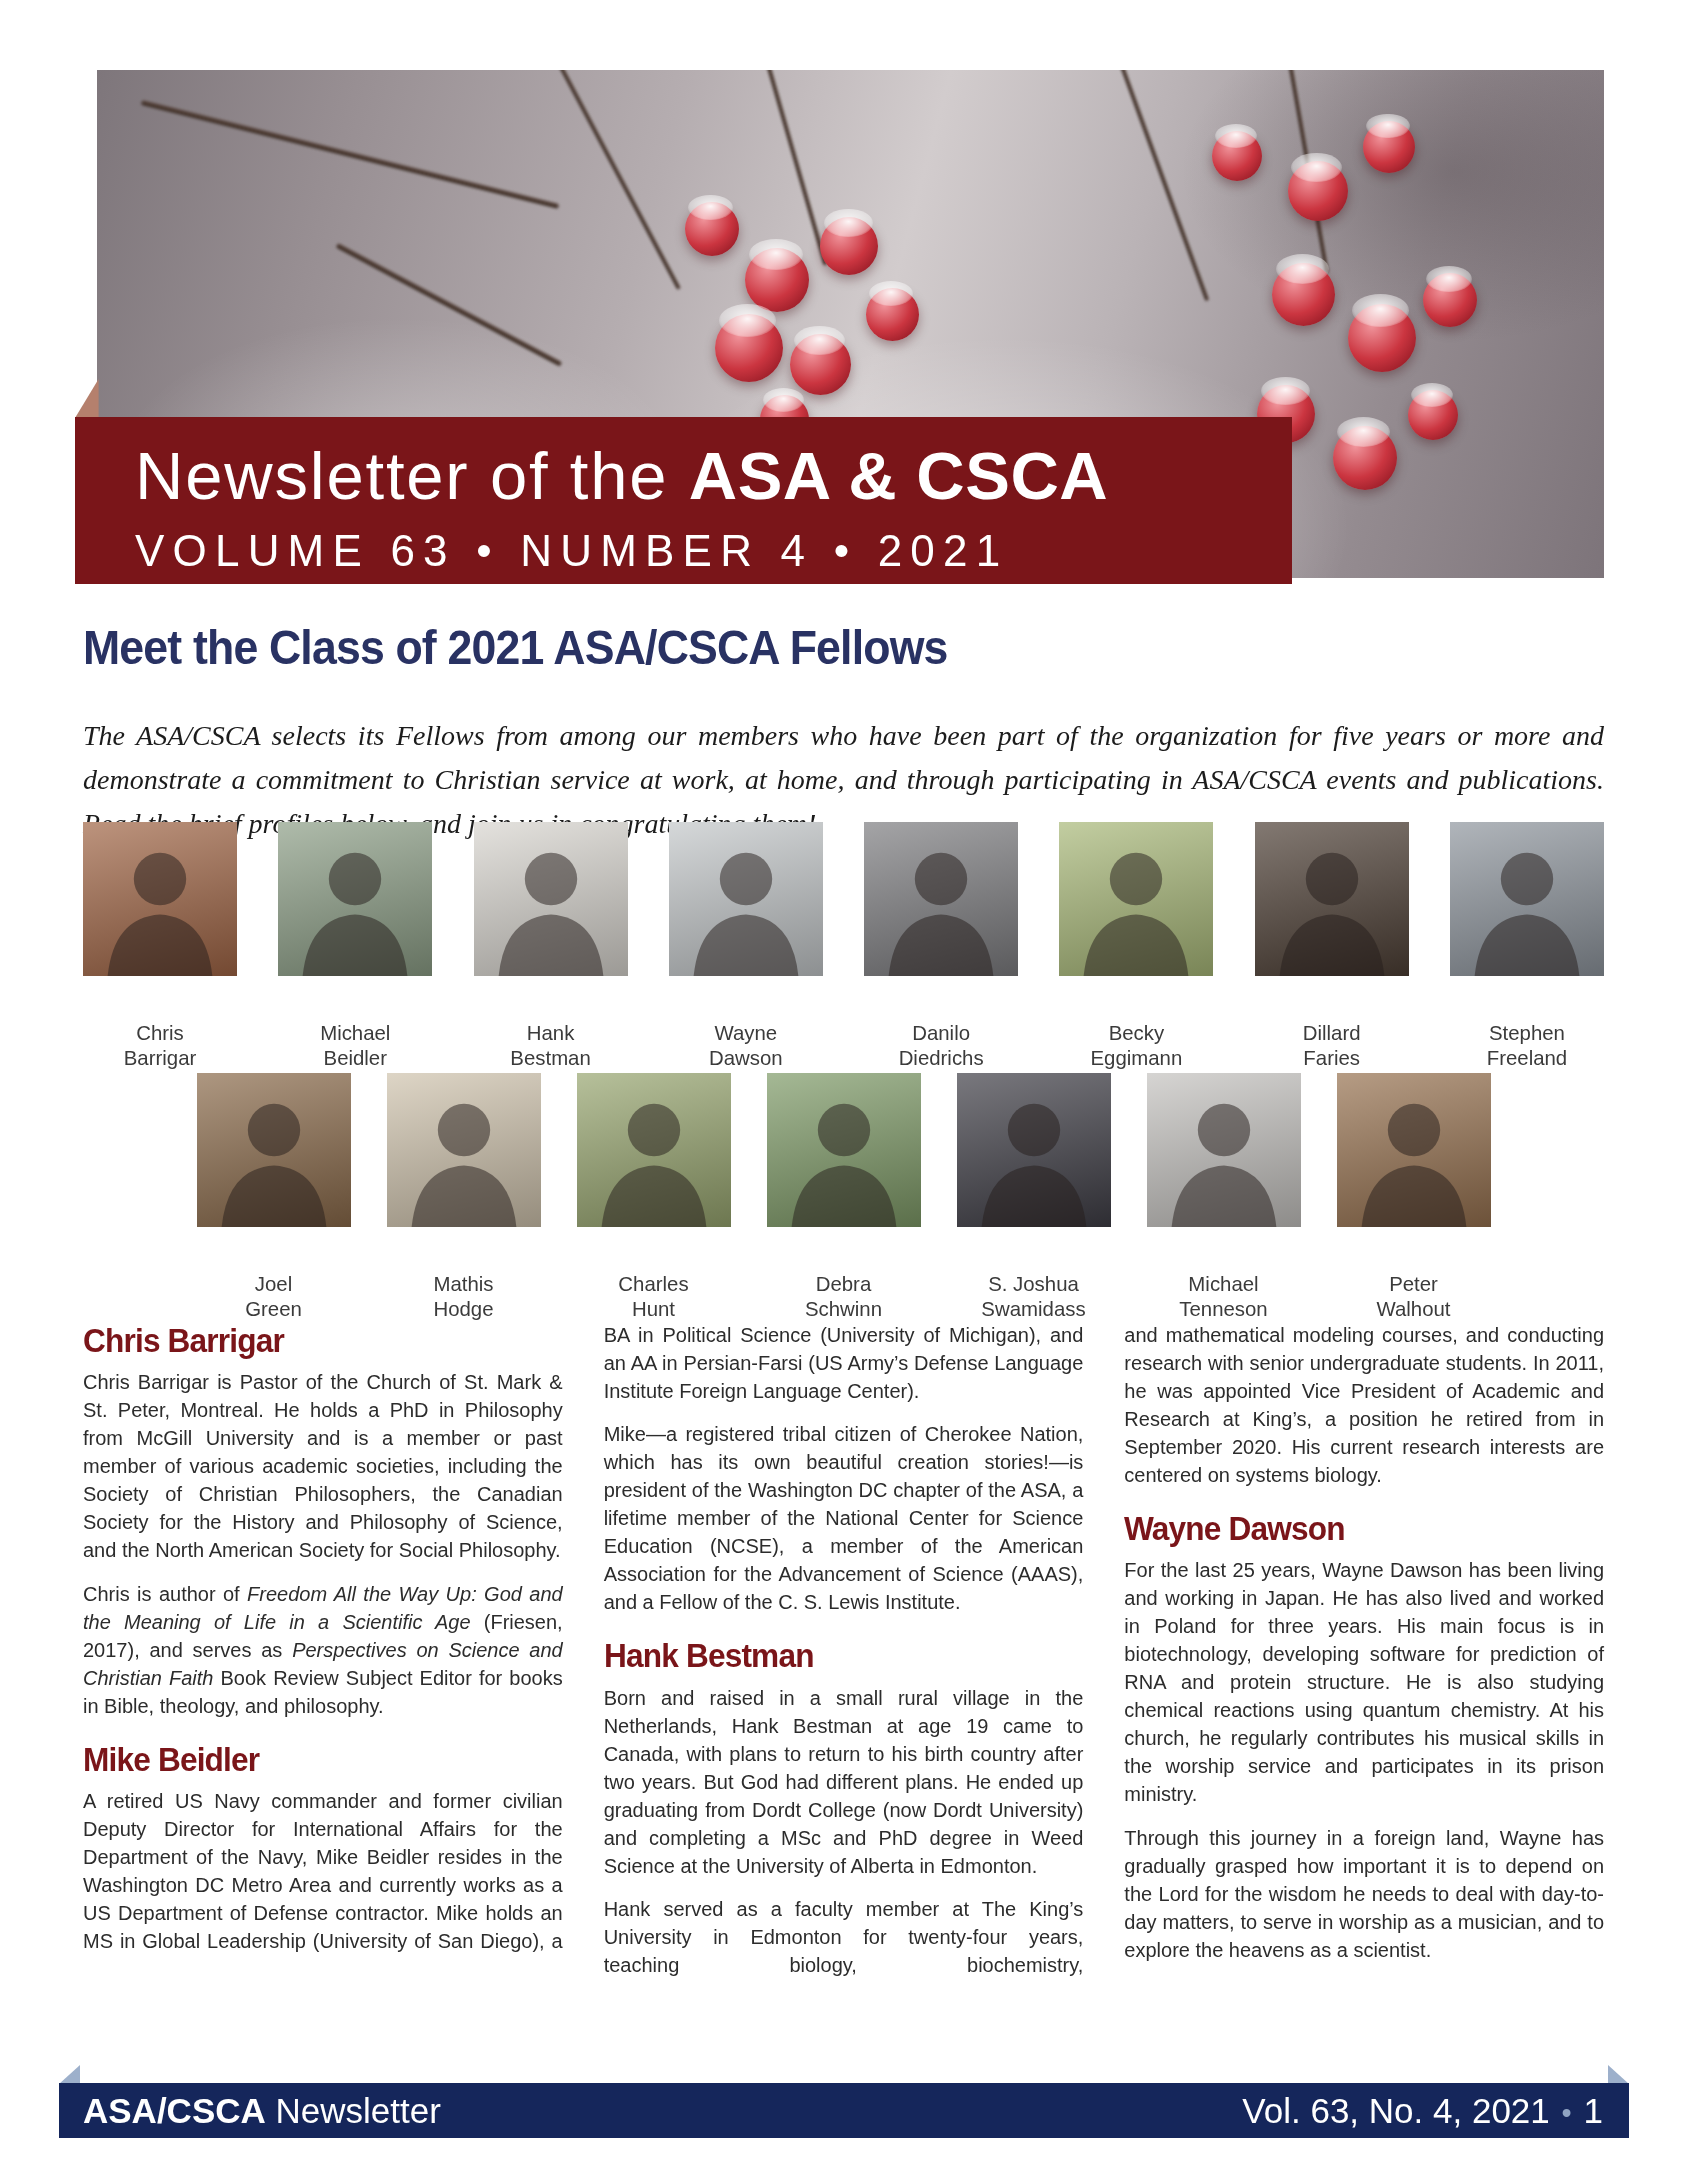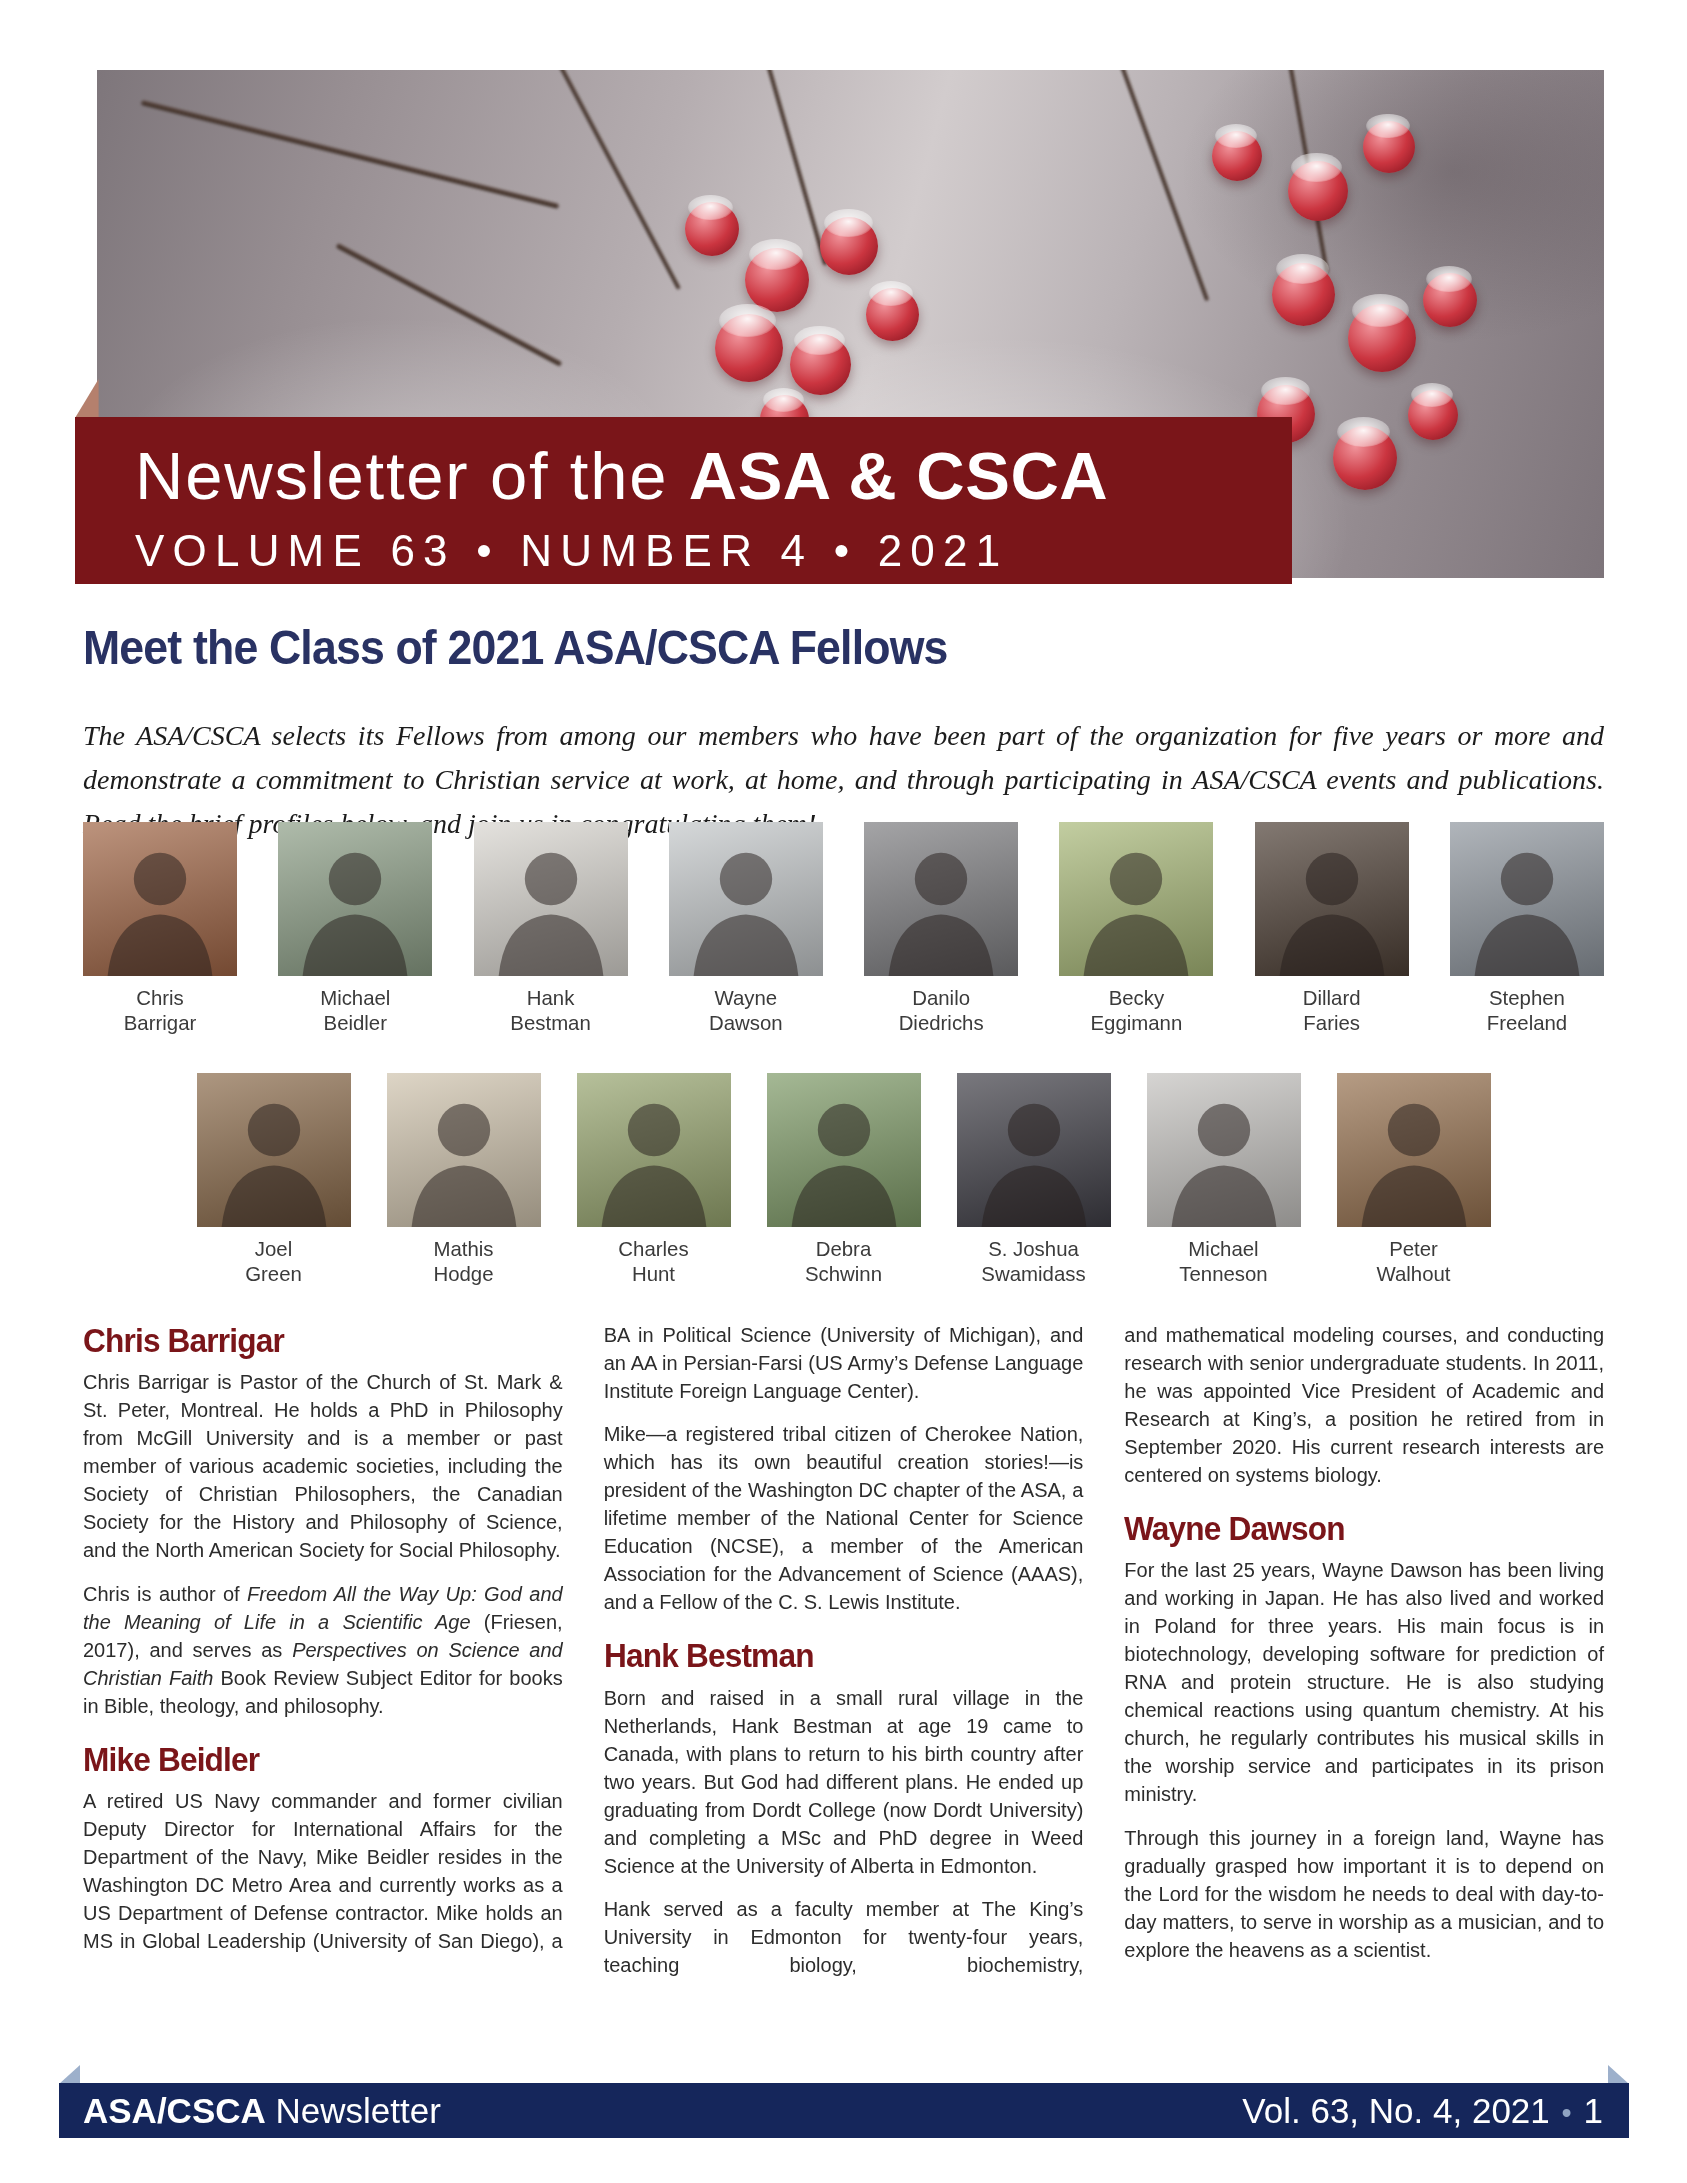--- a/index.html
+++ b/index.html
@@ -33,21 +33,21 @@
                  font-weight:700;white-space:nowrap;}
   .cond{display:inline-block;transform:scaleX(.93);transform-origin:0 50%;letter-spacing:-0.9px;}
   .intro{position:absolute;left:83px;top:714px;width:1521px;margin:0;
          font-family:"Liberation Serif", serif;font-style:italic;font-size:28px;line-height:44px;
          color:#1c1c1c;text-align:justify;}
 
   
   .fellows-row{position:absolute;left:83px;width:1521px;display:flex;}
   .row1{top:822px;justify-content:space-between;}
   .row2{top:1073px;justify-content:center;gap:36px;}
-  .fellow-cell{margin:0;width:154px;display:flex;flex-direction:column;}
+  .fellow-cell{margin:0;width:154px;display:flex;flex-direction:column;gap:35px;}
   .portrait{width:154px;height:154px;position:relative;overflow:hidden;
             background-image:linear-gradient(165deg, rgba(255,255,255,.30), rgba(0,0,0,.28));}
   .portrait svg{position:absolute;left:0;top:0;width:100%;height:100%;}
   .fellow-name{margin-top:10px;text-align:center;font-size:20.4px;line-height:25px;color:#3b3b3b;}
   .fellow-name span{display:block;}
 
   
   .columns{position:absolute;left:83px;top:1321px;width:1521px;display:flex;gap:41px;}
   .col{flex:1;min-width:0;}
   .sec-heading{margin:20px 0 8.2px 0;font-size:34px;color:#7a1519;font-weight:700;white-space:nowrap;}

